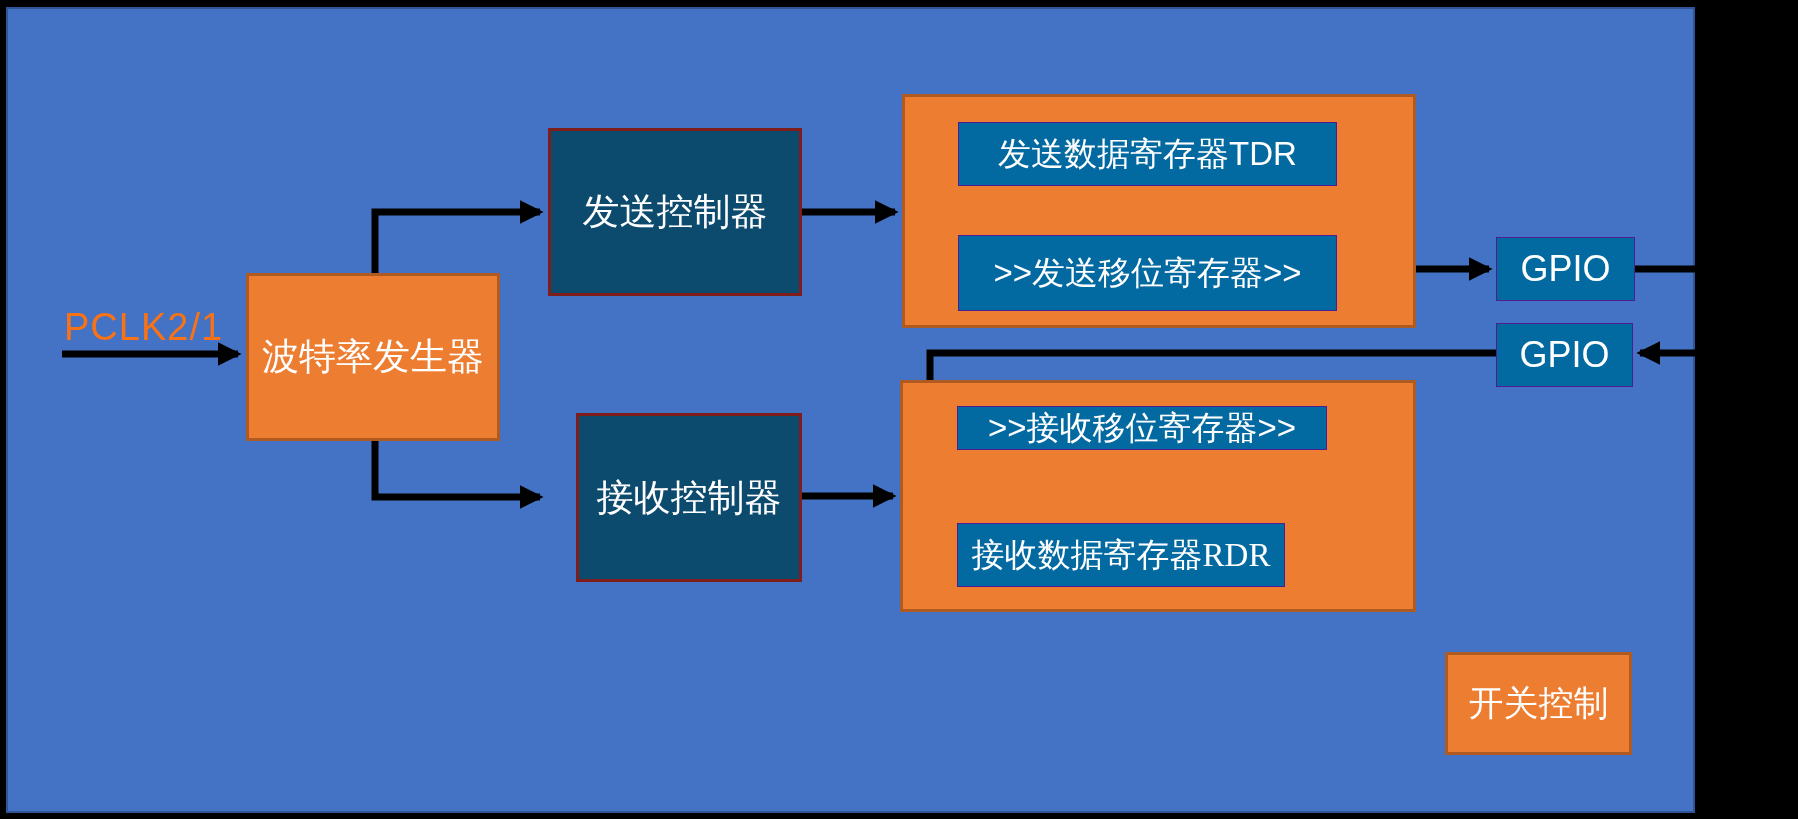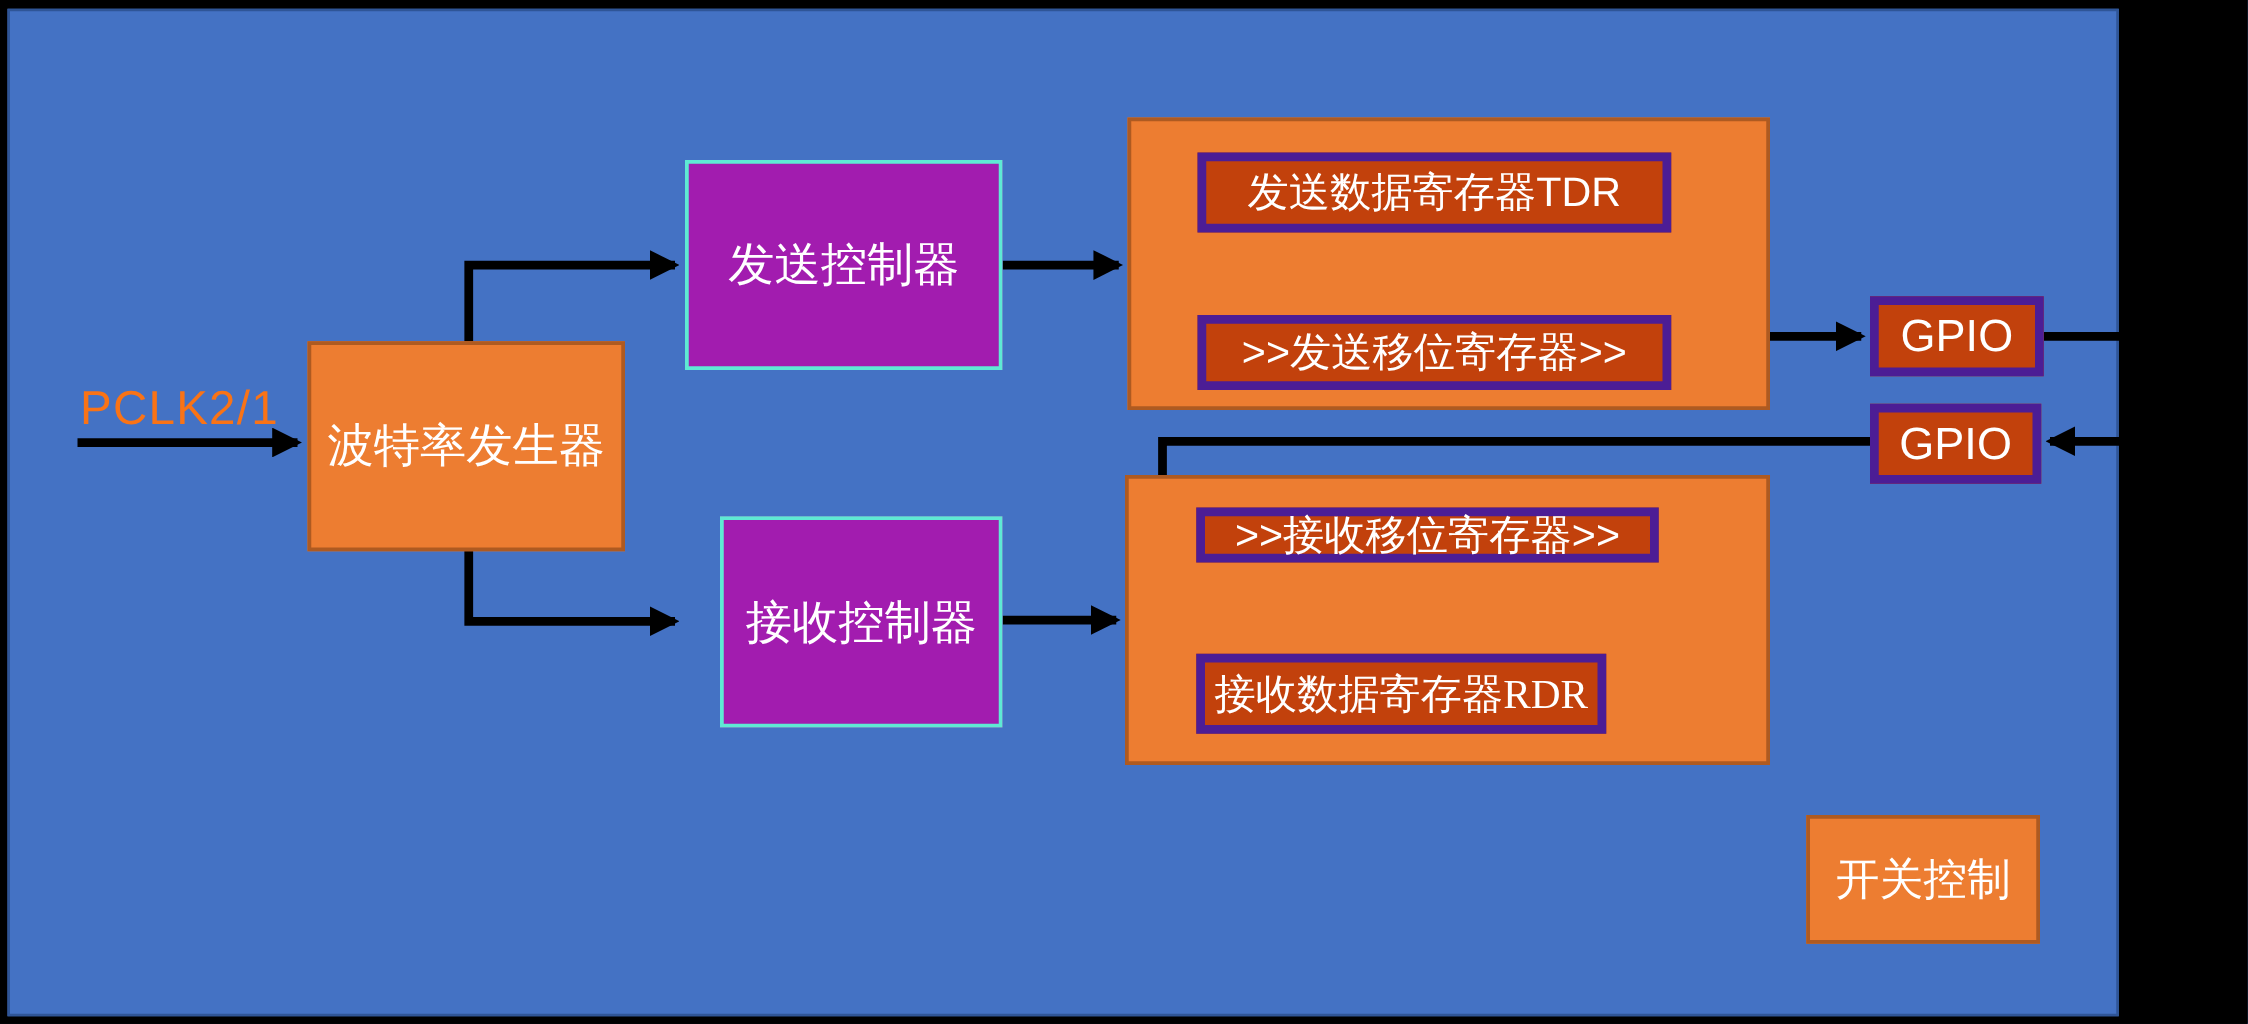--- a/index.html
+++ b/index.html
@@ -4,30 +4,30 @@
 <style>
   html,body{margin:0;padding:0;background:#000;}
   .stage{position:relative;width:1798px;height:819px;background:#000;overflow:hidden;
          font-family:"Liberation Sans","DejaVu Sans",sans-serif;}
   .blue-panel{position:absolute;left:6px;top:7px;width:1689px;height:806px;
               background:#4472C4;border:2px solid #2F5597;box-sizing:border-box;}
   .wires{position:absolute;left:0;top:0;width:1798px;height:819px;}
   .box{position:absolute;box-sizing:border-box;display:flex;align-items:center;justify-content:center;
        color:#fff;text-align:center;}
   .orange{background:#ED7D31;border:3px solid #AE5A21;}
-  .gold{background:#a21caf;border:3px solid #5eead4;}
-  .green{background:#c2410c;border:7px solid #4c1d95;}
+  .gold{background:#0c4a6e;border:3px solid #7f1d1d;}
+  .green{background:#0369a1;border:1px solid #4c1d95;}
   .container{position:absolute;box-sizing:border-box;background:#ED7D31;border:3px solid #AE5A21;}
   .baud{left:246px;top:273px;width:254px;height:168px;font-size:37px;line-height:48px;flex-direction:row;}
   .txctrl{left:548px;top:128px;width:254px;height:168px;font-size:37px;}
   .rxctrl{left:576px;top:413px;width:226px;height:169px;font-size:37px;}
   .txcont{left:902px;top:94px;width:514px;height:234px;}
   .rxcont{left:900px;top:380px;width:516px;height:232px;}
   .tdr{left:958px;top:122px;width:379px;height:64px;font-size:33px;}
-  .txshift{left:958px;top:252px;width:379px;height:60px;font-size:33px;}
+  .txshift{left:958px;top:235px;width:379px;height:76px;font-size:33px;}
   .rxshift{left:957px;top:406px;width:370px;height:44px;font-size:33px;}
   .rdr{left:957px;top:523px;width:328px;height:64px;font-size:33px;font-family:Liberation Serif, serif;}
   .gpio1{left:1496px;top:237px;width:139px;height:64px;font-size:36px;}
   .gpio2{left:1496px;top:323px;width:137px;height:64px;font-size:36px;}
   .switch{left:1445px;top:652px;width:187px;height:103px;font-size:35px;}
   .pclk{position:absolute;left:64px;top:306px;width:150px;font-size:38px;color:#f97316;
         letter-spacing:1px;white-space:nowrap;}
 </style>
 </head>
 <body>

